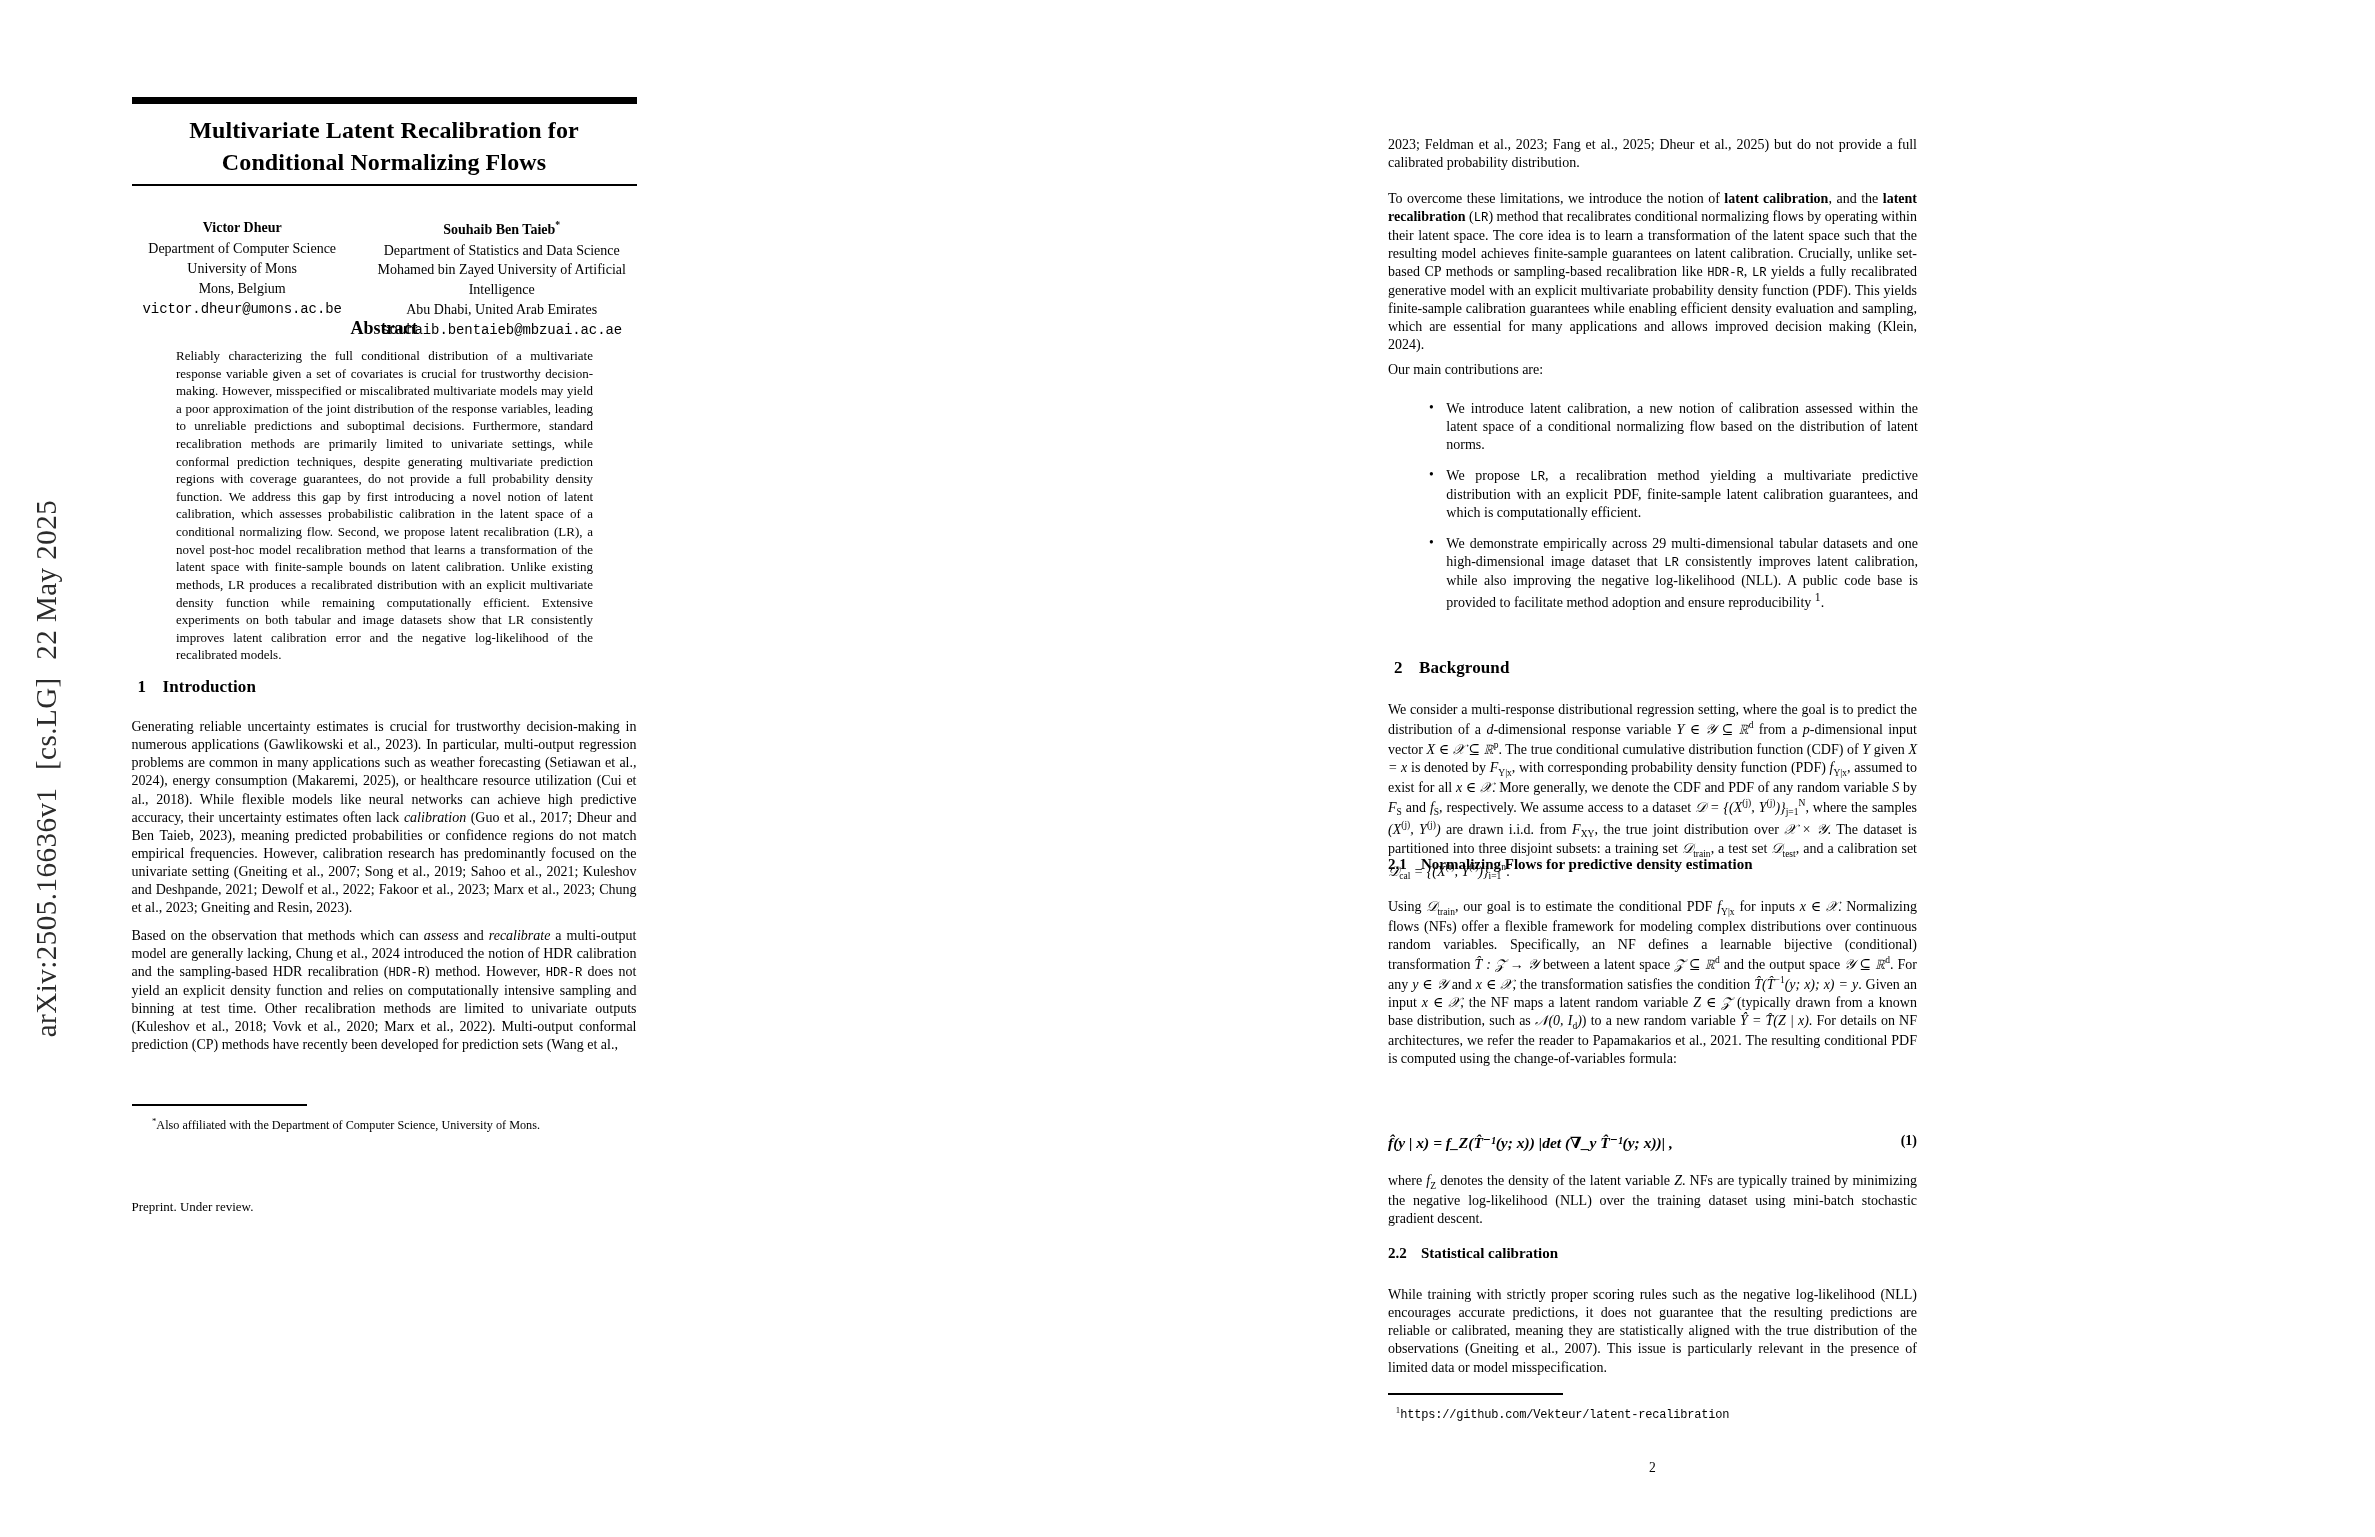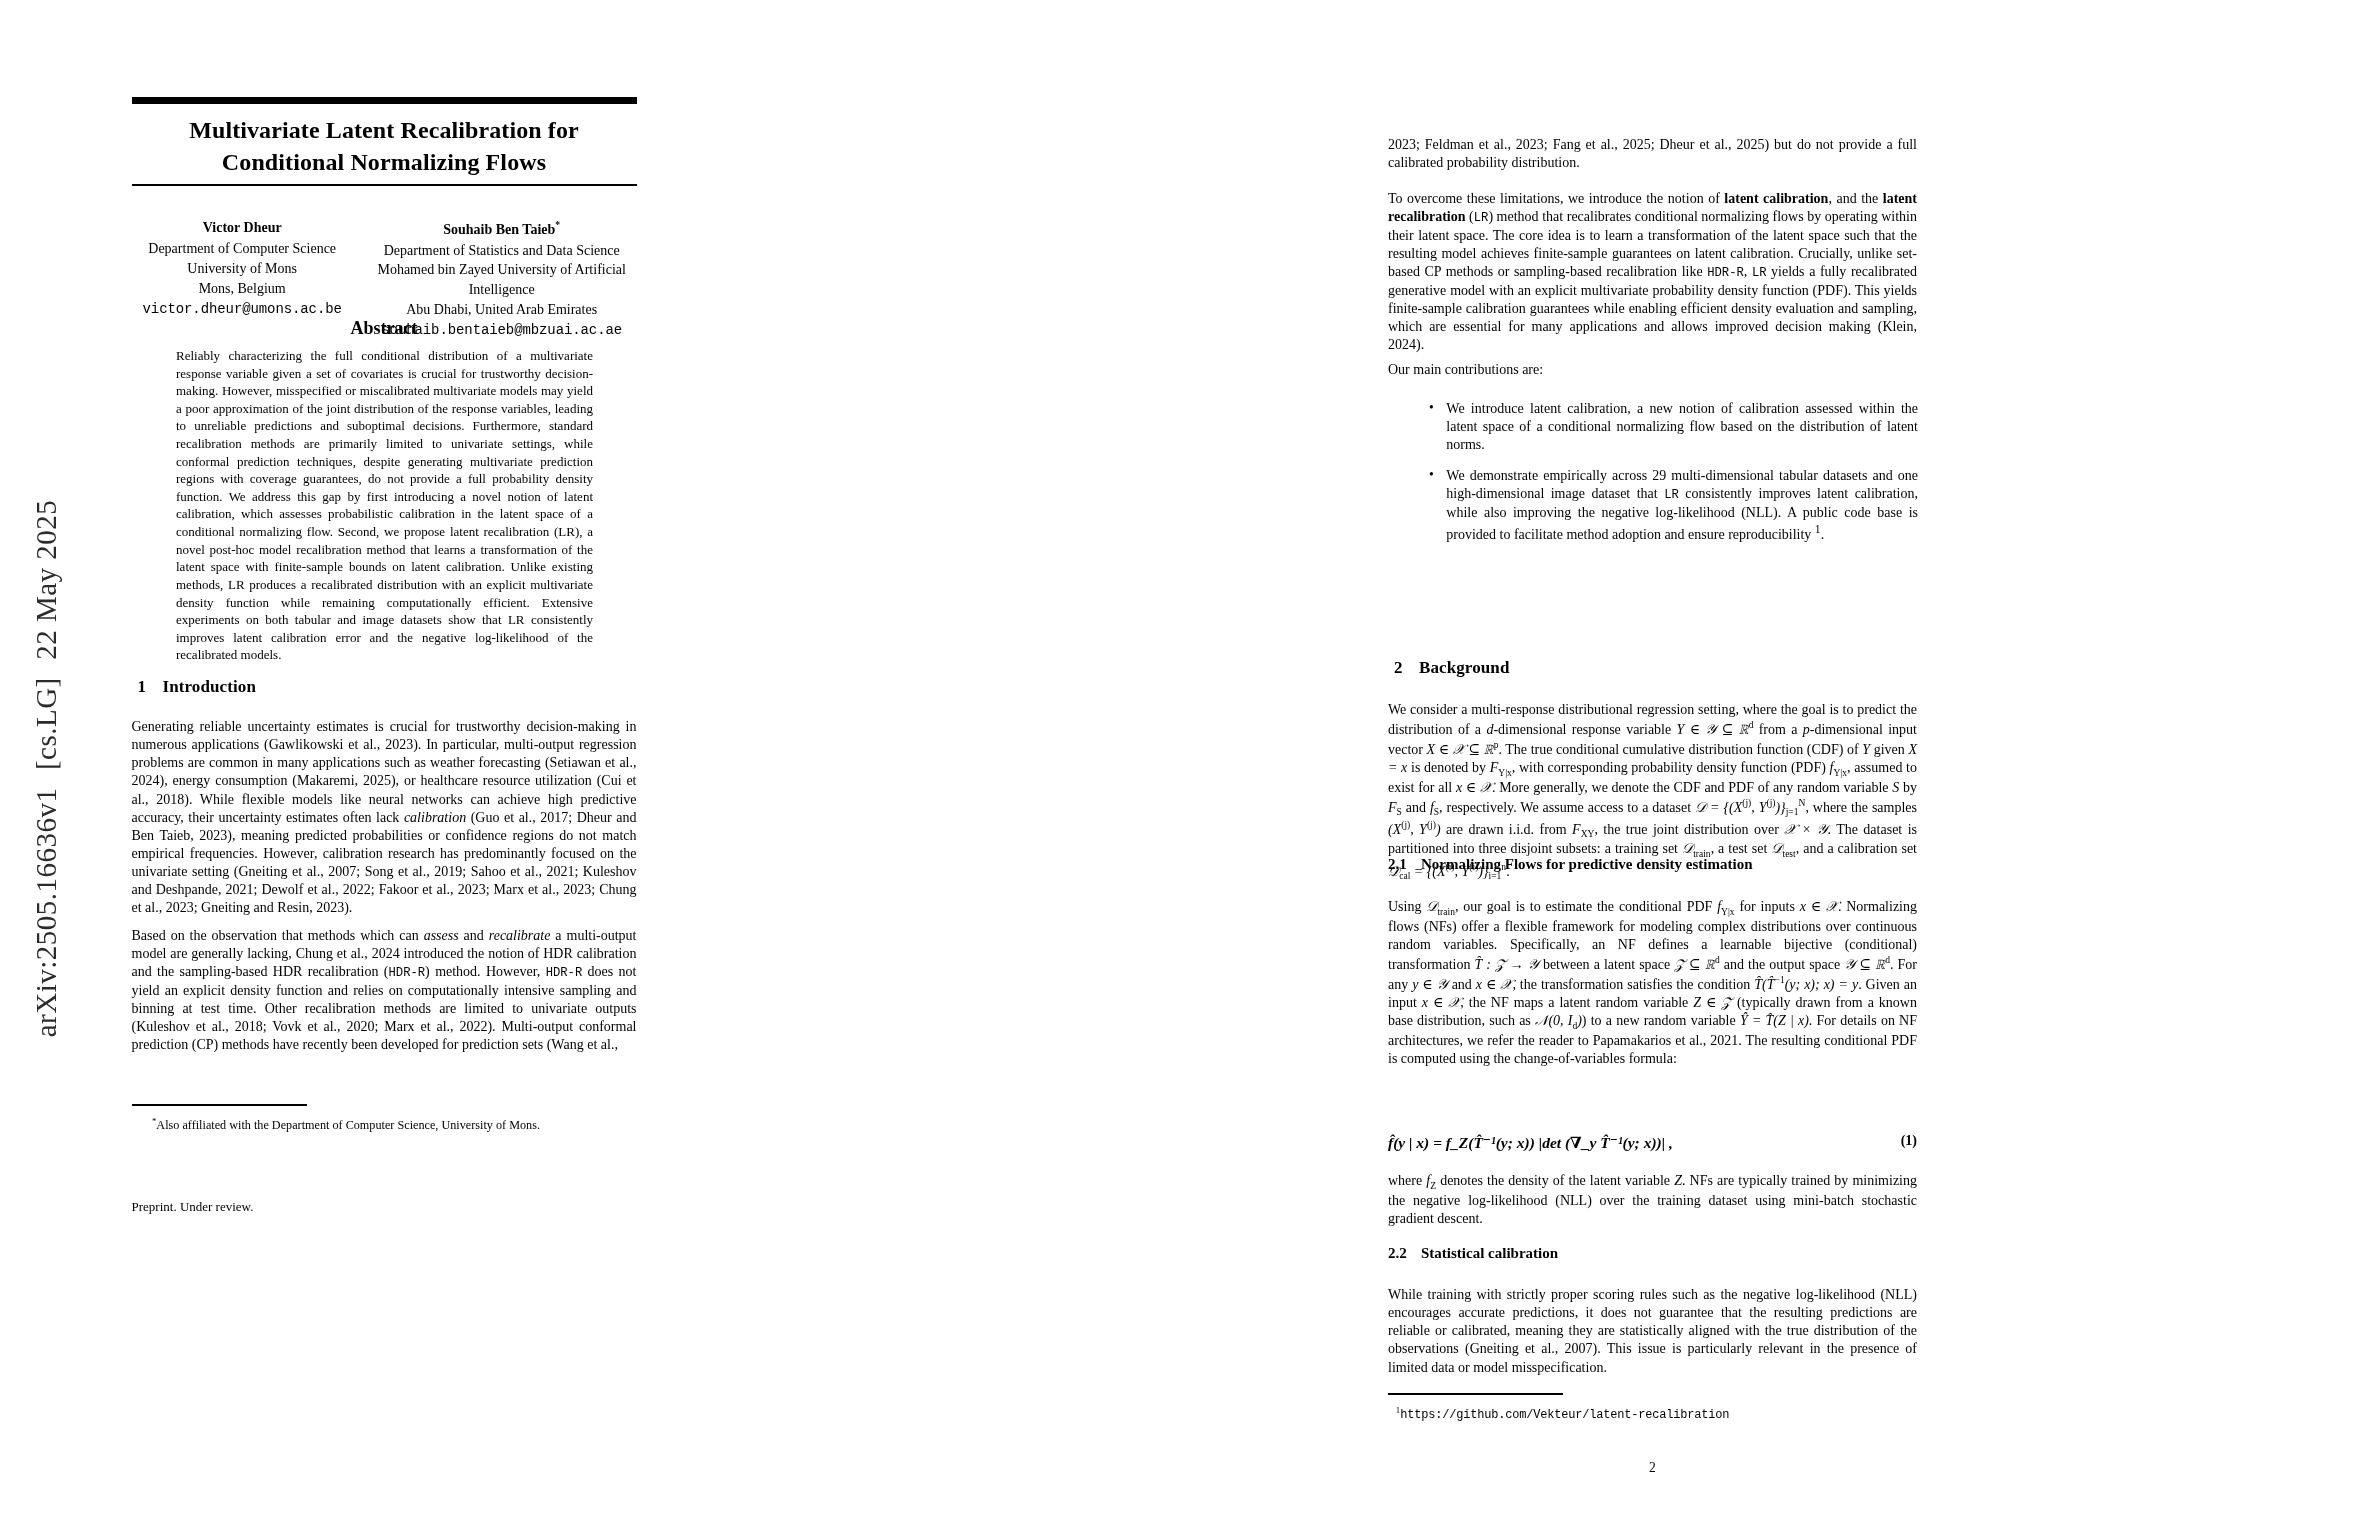--- a/index.html
+++ b/index.html
@@ -301,20 +301,21 @@
   <div class="colbody">
 
     <p class="para right-col" style="top:136px;">2023; Feldman et al., 2023; Fang et al., 2025; Dheur et al., 2025) but do not provide a full calibrated probability distribution.</p>
 
     <p class="para right-col" style="top:190px;"><span>To overcome these limitations, we introduce the notion of </span><b>latent calibration</b><span>, and the </span><b>latent recalibration</b><span> (</span><span class="mono">LR</span><span>) method that recalibrates conditional normalizing flows by operating within their latent space. The core idea is to learn a transformation of the latent space such that the resulting model achieves finite-sample guarantees on latent calibration. Crucially, unlike set-based CP methods or sampling-based recalibration like </span><span class="mono">HDR-R</span><span>, </span><span class="mono">LR</span><span> yields a fully recalibrated generative model with an explicit multivariate probability density function (PDF). This yields finite-sample calibration guarantees while enabling efficient density evaluation and sampling, which are essential for many applications and allows improved decision making (Klein, 2024).</span></p>
 
     <p class="para right-col" style="top:361px;">Our main contributions are:</p>
 
     <ul class="bullets" style="top:400px;">
       <li><span>We introduce latent calibration, a new notion of calibration assessed within the latent space of a conditional normalizing flow based on the distribution of latent norms.</span></li>
+      <li><span>We propose </span><span class="mono">LR</span><span>, a recalibration method yielding a multivariate predictive distribution with an explicit PDF, finite-sample latent calibration guarantees, and which is computationally efficient.</span></li>
       <li><span>We demonstrate empirically across 29 multi-dimensional tabular datasets and one high-dimensional image dataset that </span><span class="mono">LR</span><span> consistently improves latent calibration, while also improving the negative log-likelihood (NLL). A public code base is provided to facilitate method adoption and ensure reproducibility </span><sup>1</sup><span>.</span></li>
     </ul>
 
     <h2 class="sec" style="left:0px; top:652px;">
       <span class="num">2</span><span>Background</span>
     </h2>
 
     <p class="para right-col" style="top:701px;"><span>We consider a multi-response distributional regression setting, where the goal is to predict the distribution of a </span><i>d</i><span>-dimensional response variable </span><i>Y ∈ 𝒴 ⊆ ℝ</i><sup class="tight">d</sup><span> from a </span><i>p</i><span>-dimensional input vector </span><i>X ∈ 𝒳 ⊆ ℝ</i><sup class="tight">p</sup><span>. The true conditional cumulative distribution function (CDF) of </span><i>Y</i><span> given </span><i>X = x</i><span> is denoted by </span><i>F</i><sub class="tight">Y|x</sub><span>, with corresponding probability density function (PDF) </span><i>f</i><sub class="tight">Y|x</sub><span>, assumed to exist for all </span><i>x ∈ 𝒳</i><span>. More generally, we denote the CDF and PDF of any random variable </span><i>S</i><span> by </span><i>F</i><sub class="tight">S</sub><span> and </span><i>f</i><sub class="tight">S</sub><span>, respectively. We assume access to a dataset </span><i>𝒟 = {(X</i><sup class="tight">(j)</sup><i>, Y</i><sup class="tight">(j)</sup><i>)}</i><sub class="tight">j=1</sub><sup class="tight">N</sup><span>, where the samples </span><i>(X</i><sup class="tight">(j)</sup><i>, Y</i><sup class="tight">(j)</sup><i>)</i><span> are drawn i.i.d. from </span><i>F</i><sub class="tight">XY</sub><span>, the true joint distribution over </span><i>𝒳 × 𝒴</i><span>. The dataset is partitioned into three disjoint subsets: a training set </span><i>𝒟</i><sub class="tight">train</sub><span>, a test set </span><i>𝒟</i><sub class="tight">test</sub><span>, and a calibration set </span><i>𝒟</i><sub class="tight">cal</sub><i> = {(X</i><sup class="tight">(i)</sup><i>, Y</i><sup class="tight">(i)</sup><i>)}</i><sub class="tight">i=1</sub><sup class="tight">n</sup><span>.</span></p>
 
     <h3 class="subsec" style="left:0px; top:856px;">

